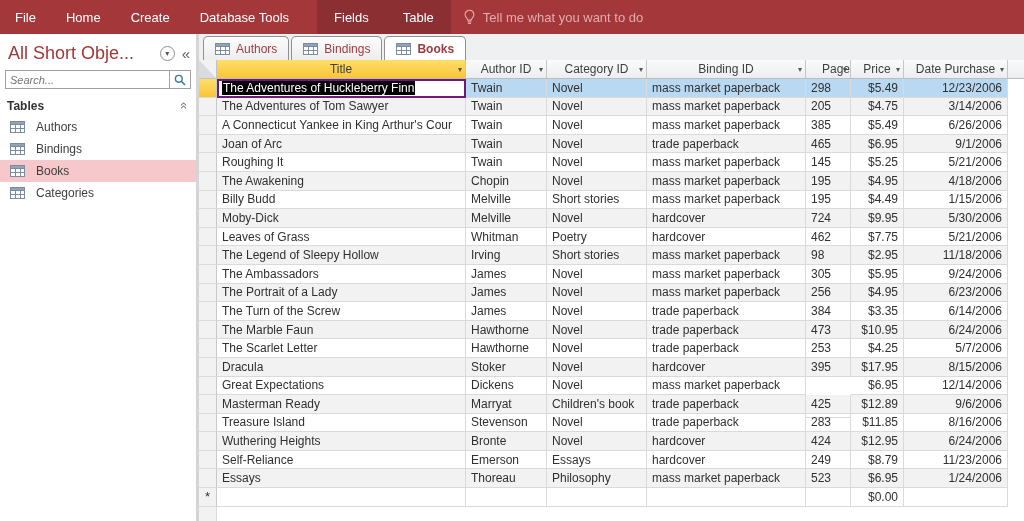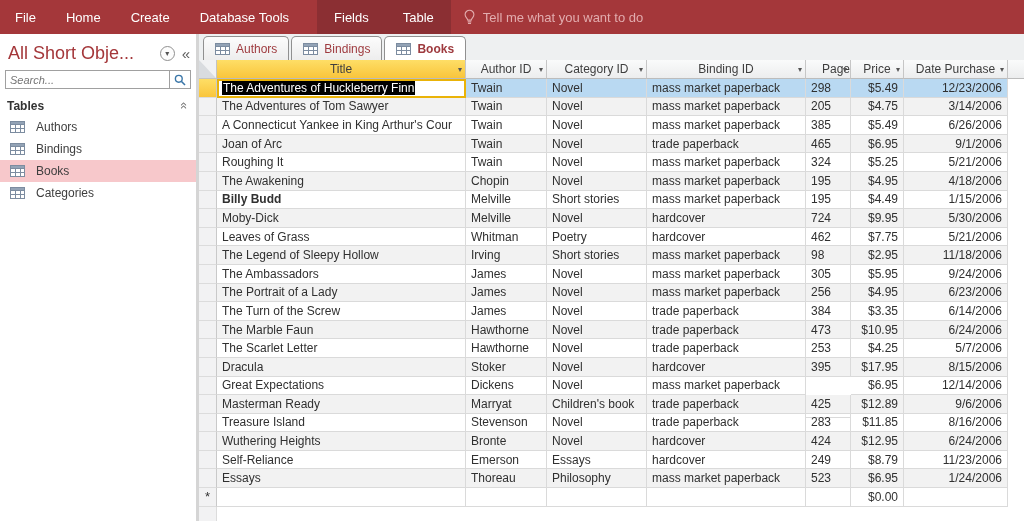--- a/index.html
+++ b/index.html
@@ -67,21 +67,21 @@
   .selector { width:18px; background:#F2F2F3; border-right:1px solid #C9C9C9;
               border-bottom:1px solid #DCDCDC; display:flex; align-items:center;
               justify-content:center; font-size:13px; color:#333; }
   .selector.current { background:linear-gradient(#FEDE66,#F9C53C); }
   .cell { display:flex; align-items:center; padding:0 5px;
           border-right:1px solid #DADADA; border-bottom:1px solid #DADADA;
           font-size:12px; color:#303030; white-space:nowrap; overflow:hidden; }
   .cell.right { justify-content:flex-end; }
   .row.alt .cell { background:#F2F2F2; }
   .row.selected .cell { background:#B9D9F2; }
-  .row.selected .cell.edit-cell { background:#fff; border:2px solid #eab308; padding:0 3px; }
+  .row.selected .cell.edit-cell { background:#fff; border:2px solid #701a75; padding:0 3px; }
   .text-selected { background:#000; color:#fff; padding:0 1px; }
   .cell.blank { background:#fff; }
   .tail-row { display:flex; flex:1; }
   .tail-selector { width:18px; background:#F2F2F3; border-right:1px solid #DCDCDC; height:14px; }
 </style>
 </head>
 <body>
 
 <div class="ribbon">
   <div style="display:flex;">
@@ -276,37 +276,37 @@
             <div class="cell" style="width: 45px;">465</div>
             <div class="cell right" style="width: 53px;">$6.95</div>
             <div class="cell right" style="width: 104px;">9/1/2006</div>
           </div>
           <div class="row">
             <div class="selector"></div>
             <div class="cell" style="width: 249px;">Roughing It</div>
             <div class="cell" style="width: 81px;">Twain</div>
             <div class="cell" style="width: 100px;">Novel</div>
             <div class="cell" style="width: 159px;">mass market paperback</div>
-            <div class="cell" style="width: 45px;">324</div>
+            <div class="cell" style="width: 45px;">145</div>
             <div class="cell right" style="width: 53px;">$5.25</div>
             <div class="cell right" style="width: 104px;">5/21/2006</div>
           </div>
           <div class="row alt">
             <div class="selector"></div>
             <div class="cell" style="width: 249px;">The Awakening</div>
             <div class="cell" style="width: 81px;">Chopin</div>
             <div class="cell" style="width: 100px;">Novel</div>
             <div class="cell" style="width: 159px;">mass market paperback</div>
             <div class="cell" style="width: 45px;">195</div>
             <div class="cell right" style="width: 53px;">$4.95</div>
             <div class="cell right" style="width: 104px;">4/18/2006</div>
           </div>
           <div class="row">
             <div class="selector"></div>
-            <div class="cell" style="width: 249px; font-weight: bold;">Billy Budd</div>
+            <div class="cell" style="width: 249px;">Billy Budd</div>
             <div class="cell" style="width: 81px;">Melville</div>
             <div class="cell" style="width: 100px;">Short stories</div>
             <div class="cell" style="width: 159px;">mass market paperback</div>
             <div class="cell" style="width: 45px;">195</div>
             <div class="cell right" style="width: 53px;">$4.49</div>
             <div class="cell right" style="width: 104px;">1/15/2006</div>
           </div>
           <div class="row alt">
             <div class="selector"></div>
             <div class="cell" style="width: 249px;">Moby-Dick</div>

